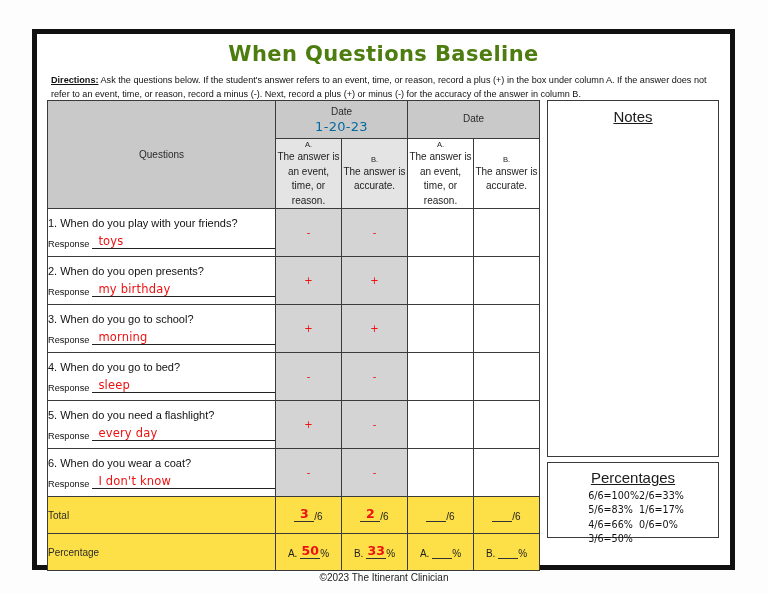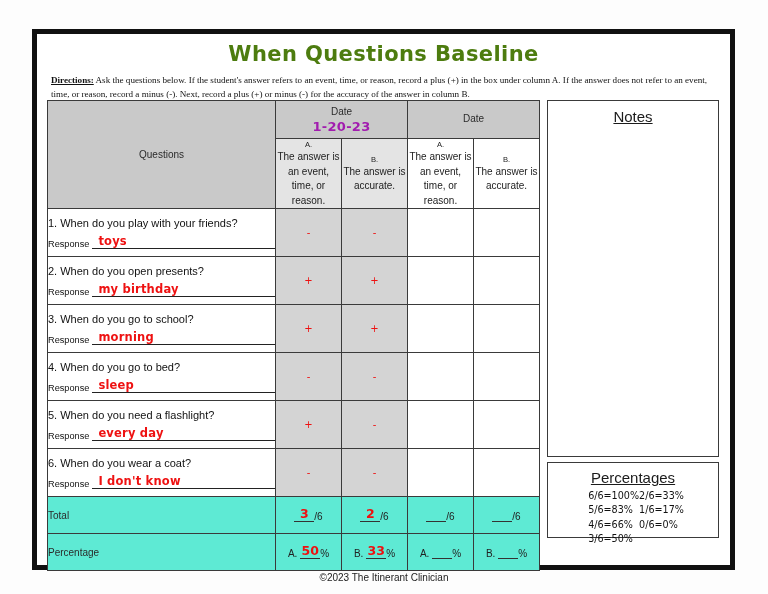--- a/index.html
+++ b/index.html
@@ -52,21 +52,20 @@
     margin-top: 8px;
     color: #4d7c0f;
   }
 
   .directions {
     margin: 7px 14px 0 14px;
     font-size: 9.1px;
     line-height: 1.55;
     text-align: left;
     color: #111;
-    font-family: Liberation Serif, serif;
   }
   .directions .lead {
     text-decoration: underline;
     font-weight: bold;
   }
 
   
   .content {
     position: absolute;
     left: 10px;
@@ -89,41 +88,41 @@
     vertical-align: middle;
     font-weight: normal;
     font-size: 10px;
   }
 
   .hdr-gray { background: #c9c9c9; }
   .hdr-sub  { background: #e4e4e4; }
   .hdr-sub-white { background: #ffffff; }
   .cell-gray { background: #d4d4d4; }
   .cell-white { background: #ffffff; }
-  .row-gray { background: #5eead4; margin-top: 48px; }
+  .row-gray { background: #fde047; margin-top: 48px; }
 
   .h-questions {
     text-align: center;
     font-size: 12.5px;
     color: #2b2b2b;
     height: 84px;
   }
   .h-date {
     text-align: center;
     font-size: 12.5px;
     color: #2b2b2b;
     height: 37px;
   }
   .h-date .date-value {
     display: block;
     margin-top: 2px;
     font-family: "DejaVu Sans", sans-serif;
     font-size: 13px;
-    font-weight: bold;
-    color: #a21caf;
+    font-weight: normal;
+    color: #0369a1;
     letter-spacing: 0.3px;
   }
   .h-ab {
     text-align: center;
     font-size: 7.2px;
     line-height: 1.45;
     color: #222;
     height: 47px;
     padding: 3px 2px;
   }
@@ -150,21 +149,21 @@
     border-bottom: 1.2px solid #222;
     position: relative;
     height: 13px;
   }
   .q-resp-fill .written {
     position: absolute;
     left: 6px;
     bottom: 0px;
     font-family: "DejaVu Sans", sans-serif;
     font-size: 11.5px;
-    font-weight: bold;
+    font-weight: normal;
     color: #ee1111;
     white-space: nowrap;
     letter-spacing: 0.2px;
     margin-top: 41px;
   }
 
   .mark {
     text-align: center;
     font-family: "DejaVu Sans", sans-serif;
     font-size: 14px;

